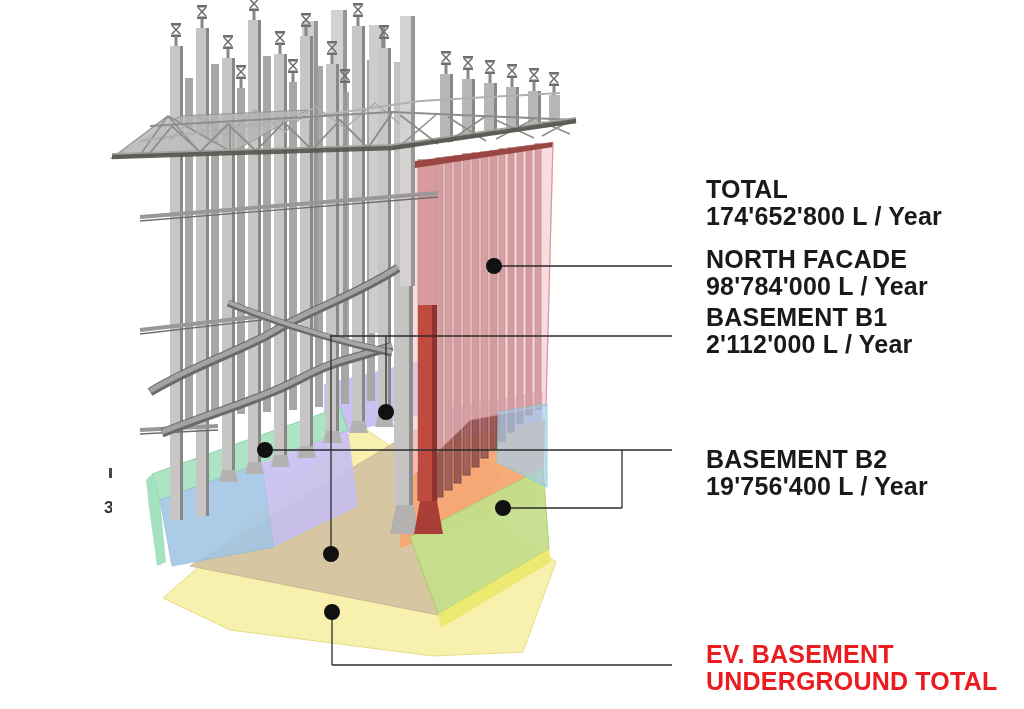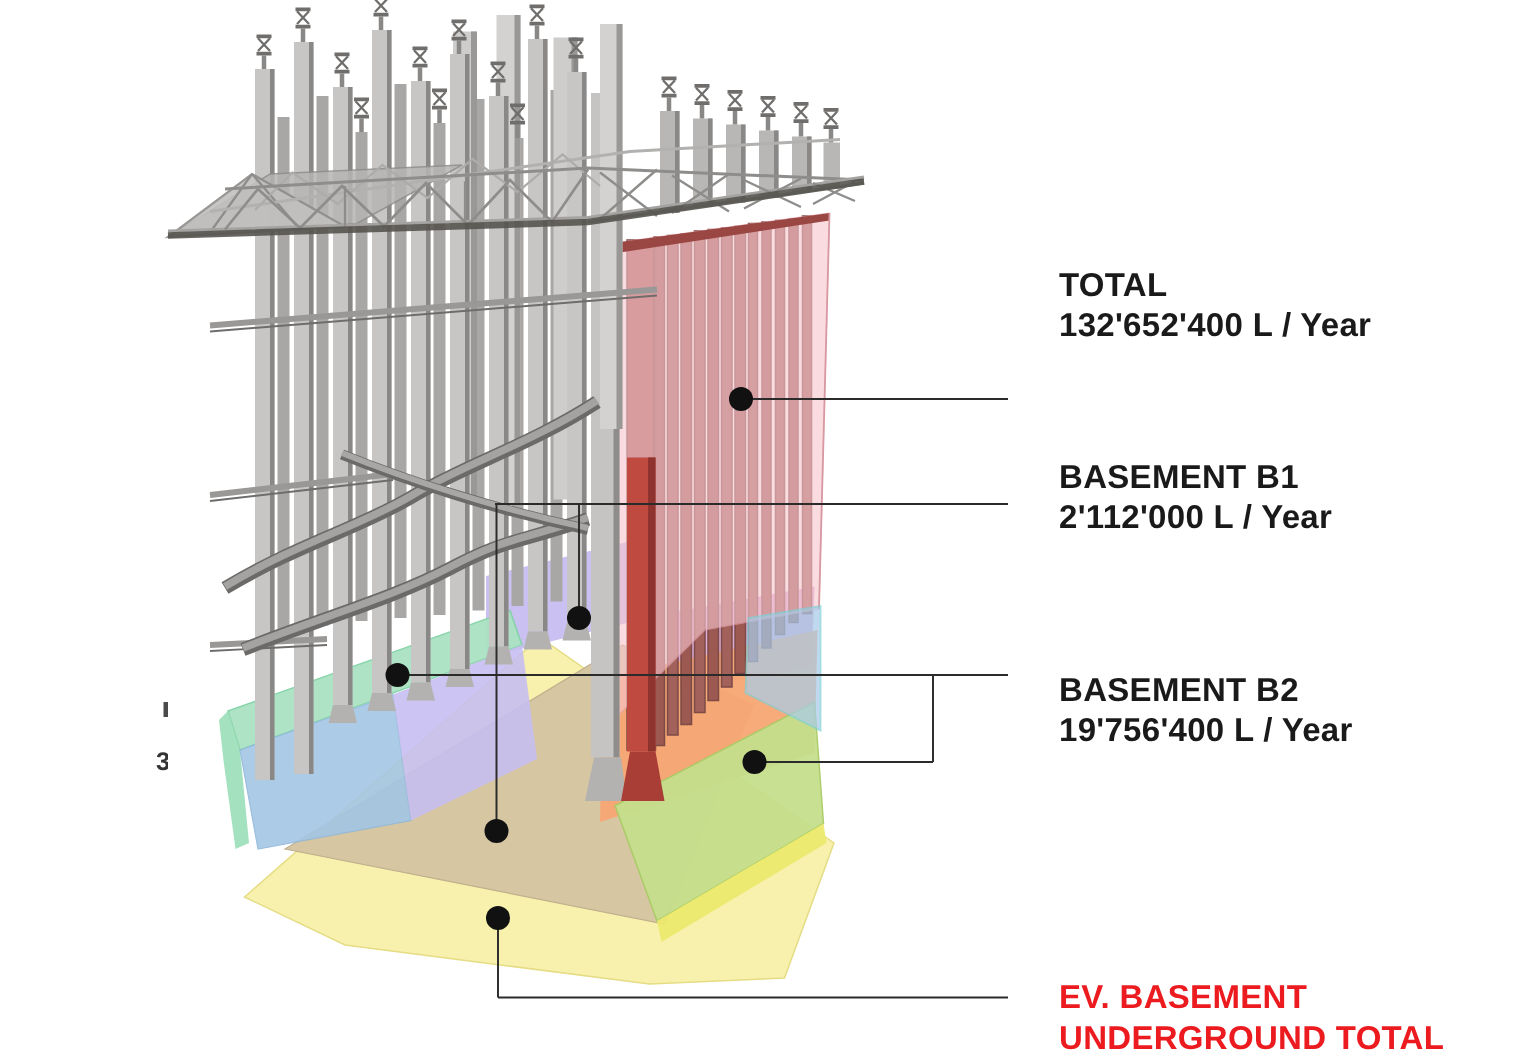--- a/index.html
+++ b/index.html
@@ -2,24 +2,24 @@
 <html><head>
 <meta charset="utf-8">
 <style>
   html,body{margin:0;padding:0;background:#ffffff;}
   .canvas{
     position:relative;width:1024px;height:709px;background:#ffffff;overflow:hidden;
     font-family:"Liberation Sans","DejaVu Sans",sans-serif;
   }
   .scene{position:absolute;left:0;top:0;}
   .label{
-    position:absolute;left:706px;font-size:22px;font-weight:bold;line-height:27px;
+    position:absolute;left:706px;font-size:25px;font-weight:bold;line-height:27px;
     color:#1a1a1a;letter-spacing:0.2px;white-space:nowrap;
   }
-  .label--red{color:#ec1b1f;margin-top:10px;}
+  .label--red{color:#ec1b1f;}
   .edge-frag{
     position:absolute;left:104px;top:498px;width:8px;height:22px;overflow:hidden;
     font-size:17px;font-weight:bold;color:#333;
   }
   .edge-mark{position:absolute;left:109px;top:468px;width:3px;height:10px;background:#4a4a4a;}
 </style>
 </head>
 <body>
 
 <div class="canvas">
@@ -227,23 +227,27 @@
       <circle cx="386" cy="412" r="8"></circle>
       <circle cx="331" cy="554" r="8"></circle>
       <circle cx="265" cy="450" r="8"></circle>
       <circle cx="503" cy="508" r="8"></circle>
       <circle cx="332" cy="612" r="8"></circle>
     </g>
   </svg>
 
   <div class="label" style="top:176px">
     <div>TOTAL</div>
-    <div>132'652'400 L / Year</div>
-  </div>
-
+    <div>174'652'800 L / Year</div>
+  </div>
+
+  <div class="label" style="top:246px">
+    <div>NORTH FACADE</div>
+    <div>98'784'000 L / Year</div>
+  </div>
 
   <div class="label" style="top:304px">
     <div>BASEMENT B1</div>
     <div>2'112'000 L / Year</div>
   </div>
 
   <div class="label" style="top:446px">
     <div>BASEMENT B2</div>
     <div>19'756'400 L / Year</div>
   </div>

